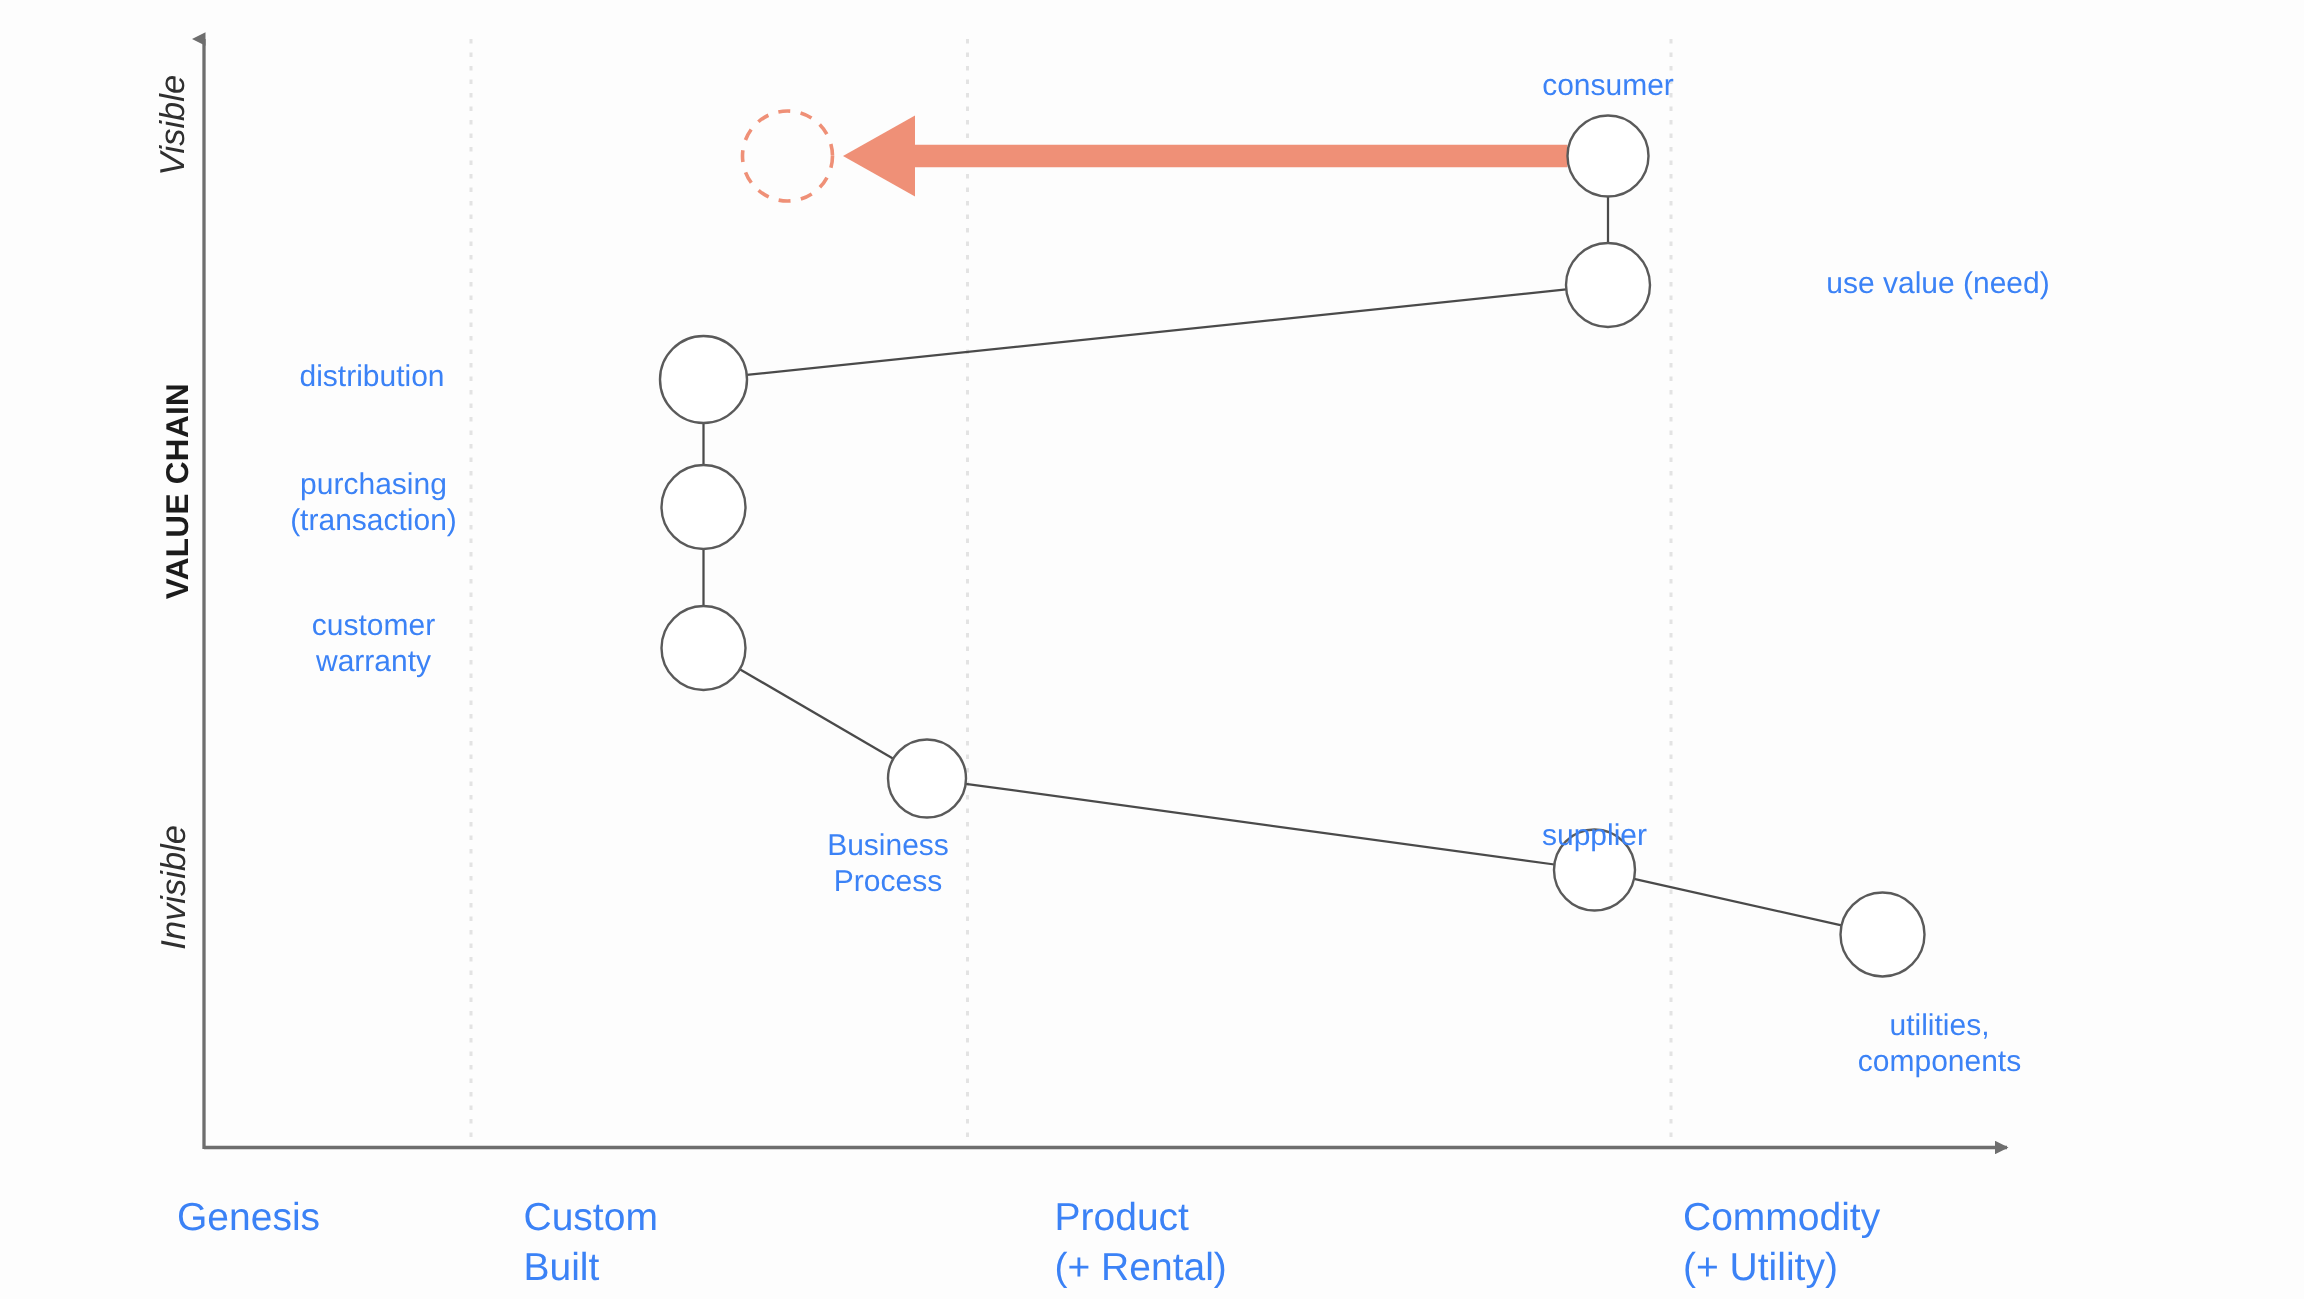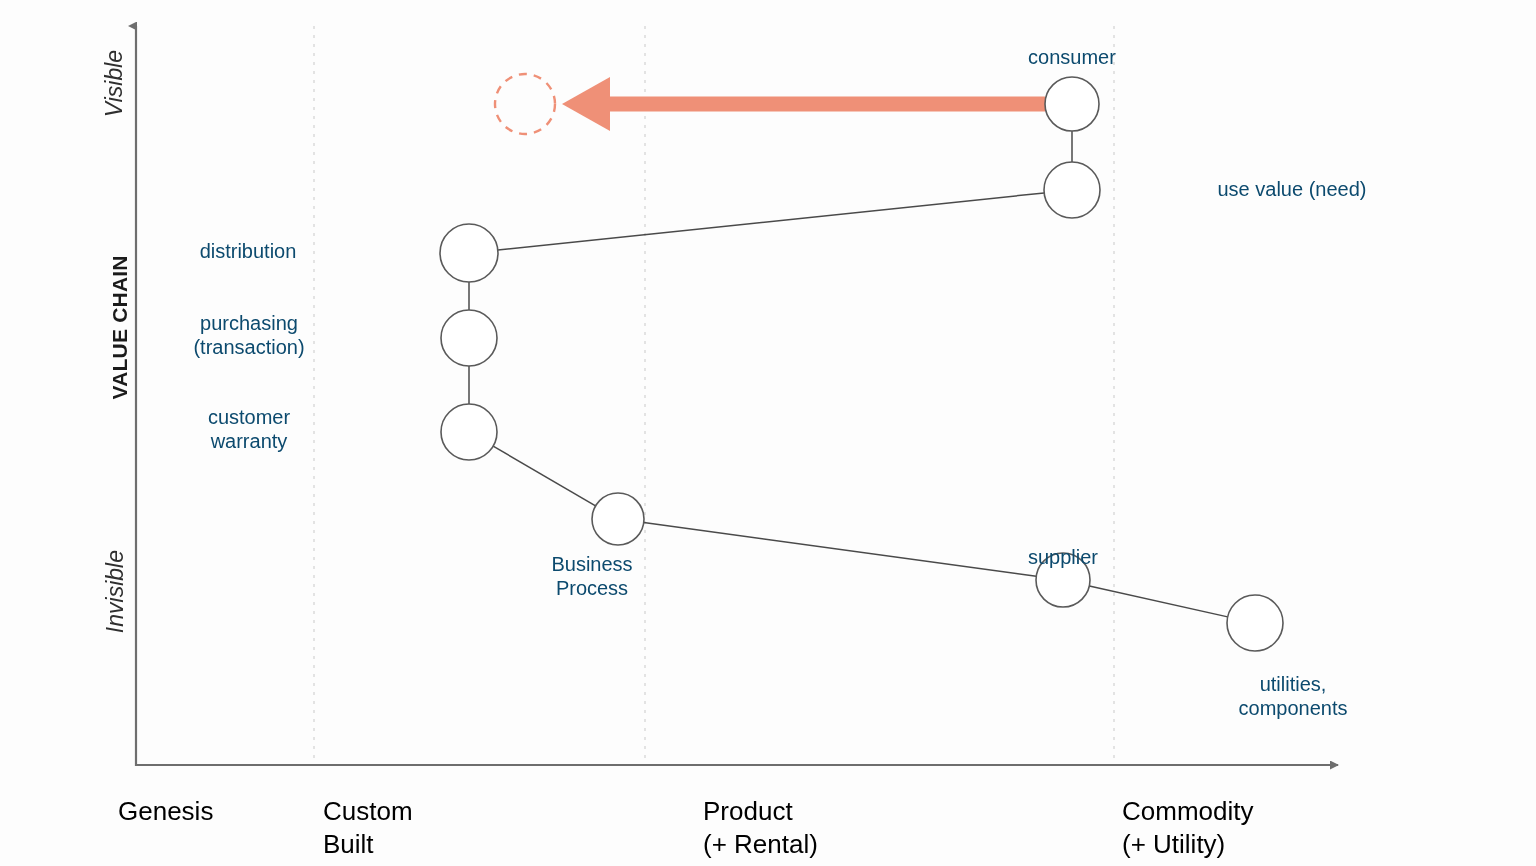--- a/index.html
+++ b/index.html
@@ -28,21 +28,21 @@
   }
   .lbl {
     position: absolute;
     color: #3b3b3b;
     font-family: "Liberation Sans", sans-serif;
     white-space: pre;
     line-height: 1.18;
   }
   .node-label {
     font-size: 20px;
-    color: #0c4a6e;
+    color: #3b82f6;
   }
   .node-label.right  { text-align: center; }
   .node-label.left   { text-align: center; }
   .node-label.center { text-align: center; }
 
   .axis-tick-label {
     font-size: 23px;
     font-style: italic;
     color: #2f2f2f;
     transform-origin: 50% 50%;
@@ -53,21 +53,21 @@
     font-size: 21px;
     font-weight: bold;
     color: #1b1b1b;
     letter-spacing: 0.2px;
     transform-origin: 50% 50%;
     transform: rotate(-90deg);
     white-space: nowrap;
   }
   .evo-label {
     font-size: 26px;
-    color: #000000;
+    color: #3b82f6;
     line-height: 1.28;
     white-space: pre-line;
   }
 </style>
 </head>
 <body>
 
 <div id="canvas">
 
   <svg id="map-svg" viewBox="0 0 1536 866">
@@ -135,21 +135,21 @@
     </div>
 
   <div class="lbl axis-tick-label" id="y-top-label" style="left: 55px; top: 70px; width: 120px; text-align: center;">Visible</div>
 
   <div class="lbl axis-tick-label" id="y-bottom-label" style="left: 46px; top: 578px; width: 140px; text-align: center;">Invisible</div>
 
   <div class="lbl axis-title-y" id="y-axis-title" style="left: 30px; top: 315px; width: 180px; text-align: center;">VALUE CHAIN</div>
 
   <div id="evolution-labels">
       <div class="lbl evo-label" style="left: 118px; top: 795px; width: 320px;">Genesis</div>
-      <div class="lbl evo-label" style="left: 323px; top: 795px; width: 320px;">Custom
+      <div class="lbl evo-label" style="left: 349px; top: 795px; width: 320px;">Custom
 Built</div>
       <div class="lbl evo-label" style="left: 664px; top: 795px; width: 320px; margin-left: 39px;">Product
 (+ Rental)</div>
       <div class="lbl evo-label" style="left: 1122px; top: 795px; width: 320px;">Commodity
 (+ Utility)</div>
     </div>
 
 </div>
 
 </body></html>

